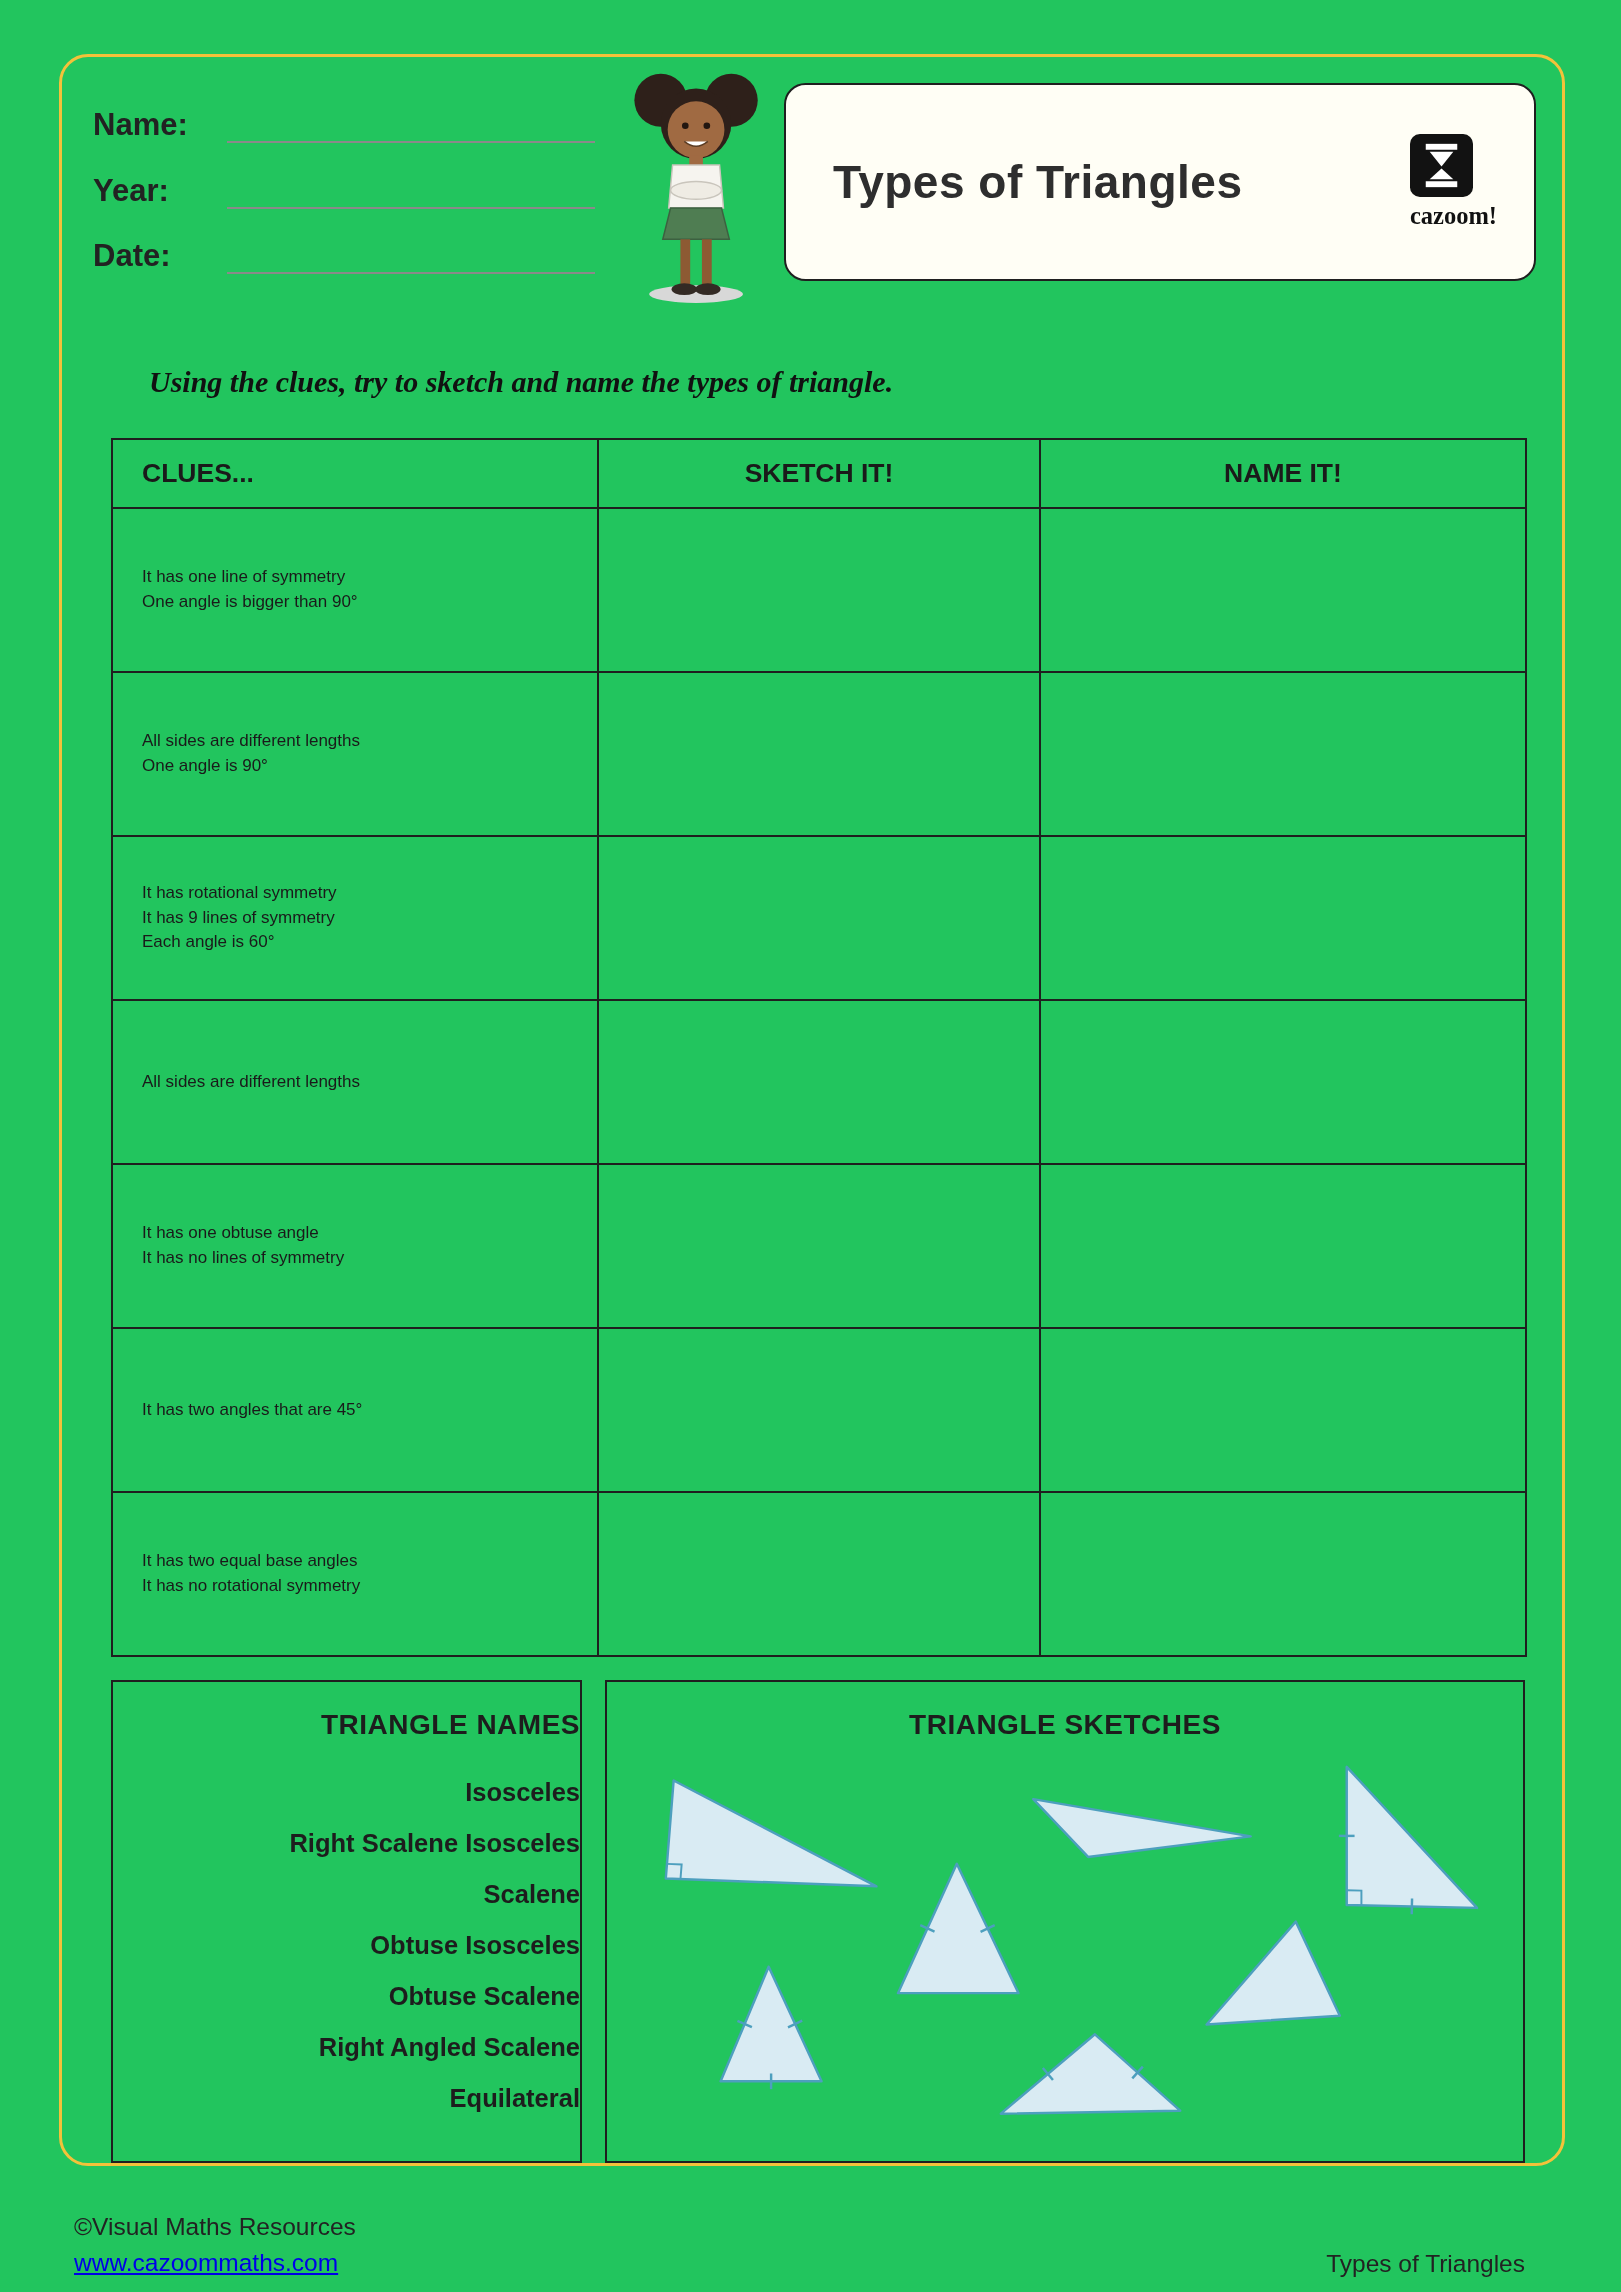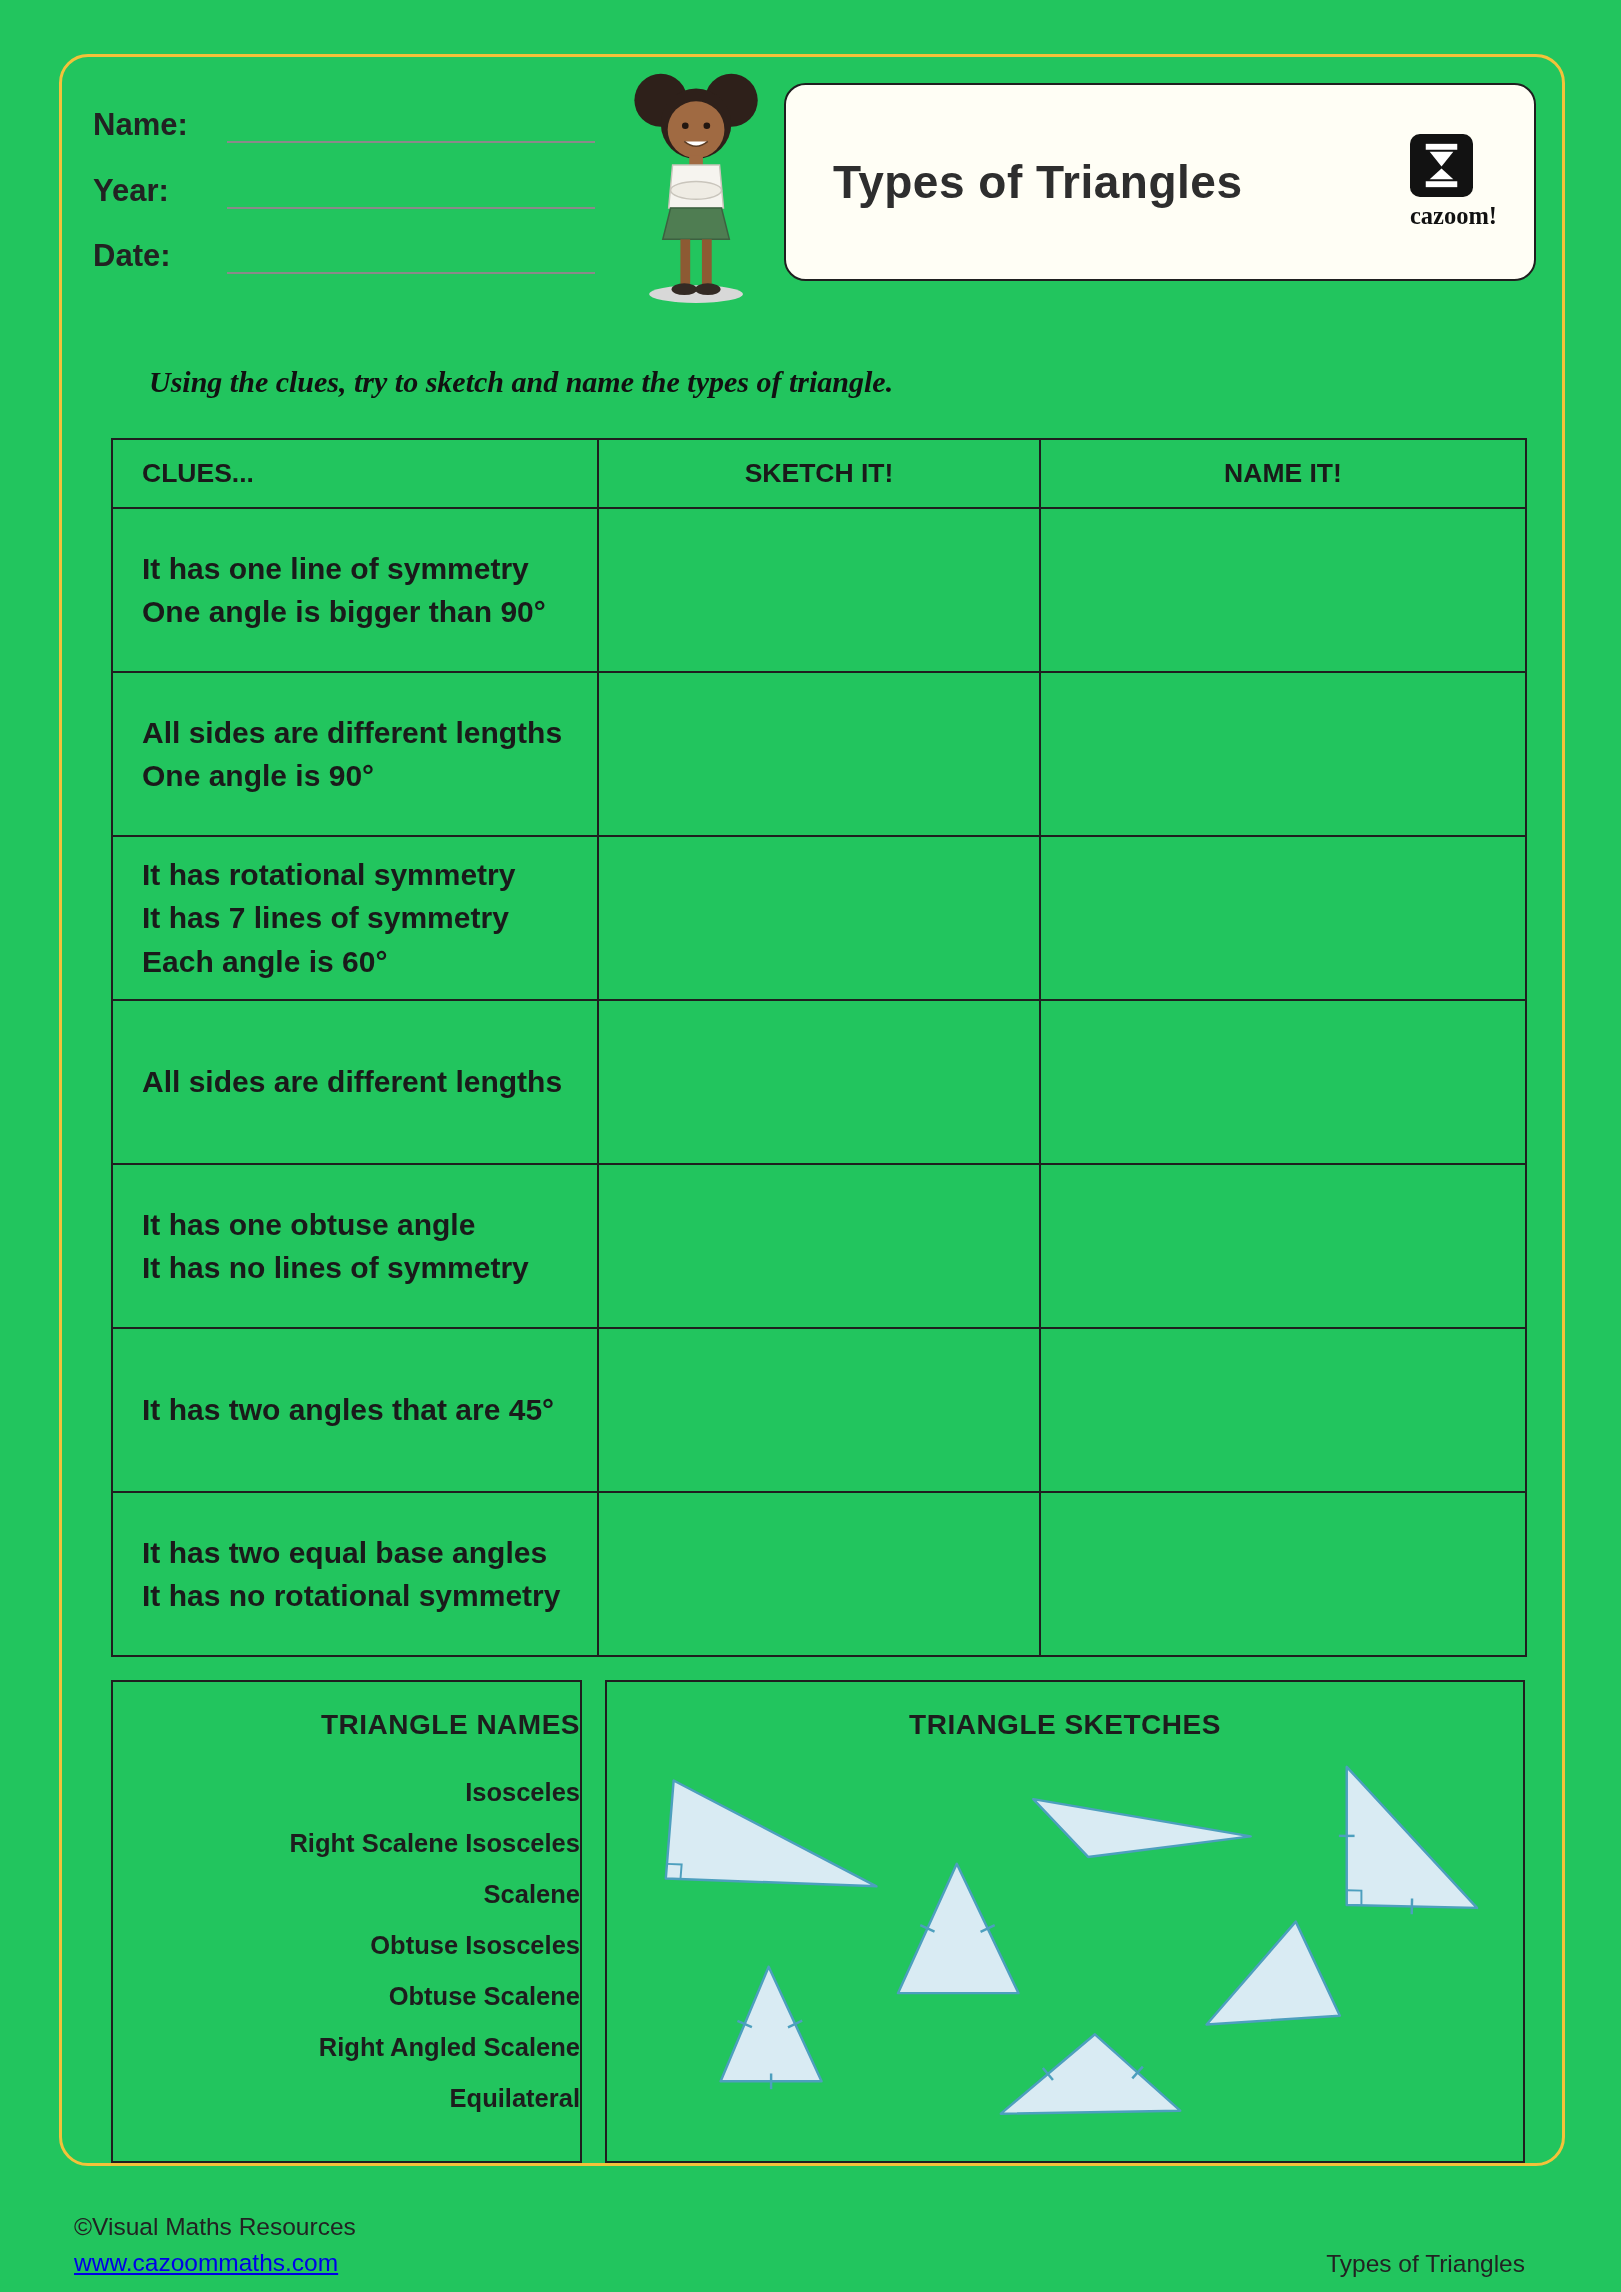--- a/index.html
+++ b/index.html
@@ -42,21 +42,21 @@
 
   
   .clues-table {
     position:absolute; left:111px; top:438px; width:1414px;
     border-collapse:collapse; table-layout:fixed;
   }
   .clues-table th, .clues-table td { border:2px solid #1f1f1f; vertical-align:middle; }
   .clues-table th { height:69px; font-size:26.5px; color:#1a1a1a; }
   .clues-table th.clues-h { text-align:left; padding-left:29px; }
   .clues-table td { height:164px; }
-  .clue-cell { padding-left:29px; padding-right:34px; font-weight:bold; font-size:30px; line-height:1.45; color:#1a1a1a; }
+  .clue-cell { padding-left:29px; padding-right:34px; font-weight:normal; font-size:17px; line-height:1.45; color:#1a1a1a; }
 
   
   .names-box {
     position:absolute; left:111px; top:1680px; width:471px; height:483px;
     border:2px solid #1f1f1f; text-align:right;
   }
   .names-box h2 { font-size:28px; margin-top:27.4px; letter-spacing:0.5px; }
   .names-list { list-style:none; margin-top:25.5px; }
   .names-list li { font-weight:bold; font-size:25.5px; line-height:51px; }
 
@@ -154,21 +154,21 @@
           <td class="clue-cell">
             <div>All sides are different lengths</div>
             <div>One angle is 90°</div>
           </td>
           <td></td>
           <td></td>
         </tr>
         <tr>
           <td class="clue-cell">
             <div>It has rotational symmetry</div>
-            <div>It has 7 lines of symmetry</div>
+            <div>It has 9 lines of symmetry</div>
             <div>Each angle is 60°</div>
           </td>
           <td></td>
           <td></td>
         </tr>
         <tr>
           <td class="clue-cell">
             <div>All sides are different lengths</div>
           </td>
           <td></td>

